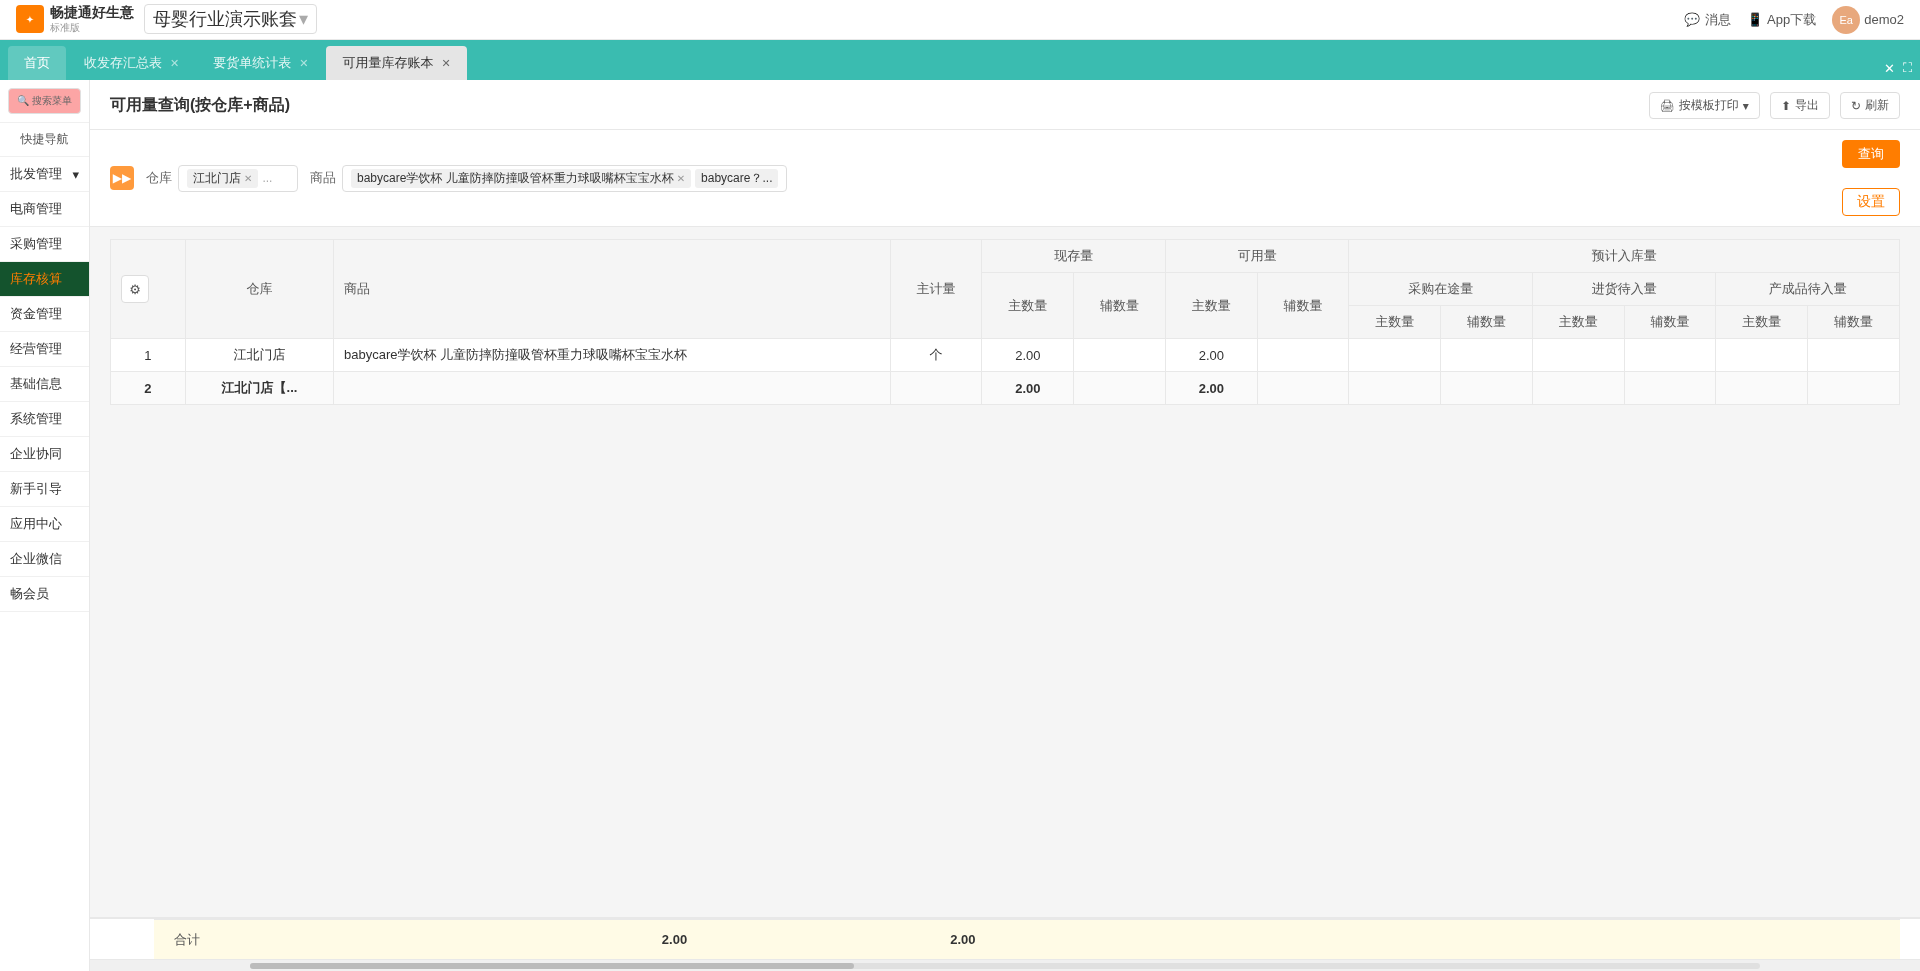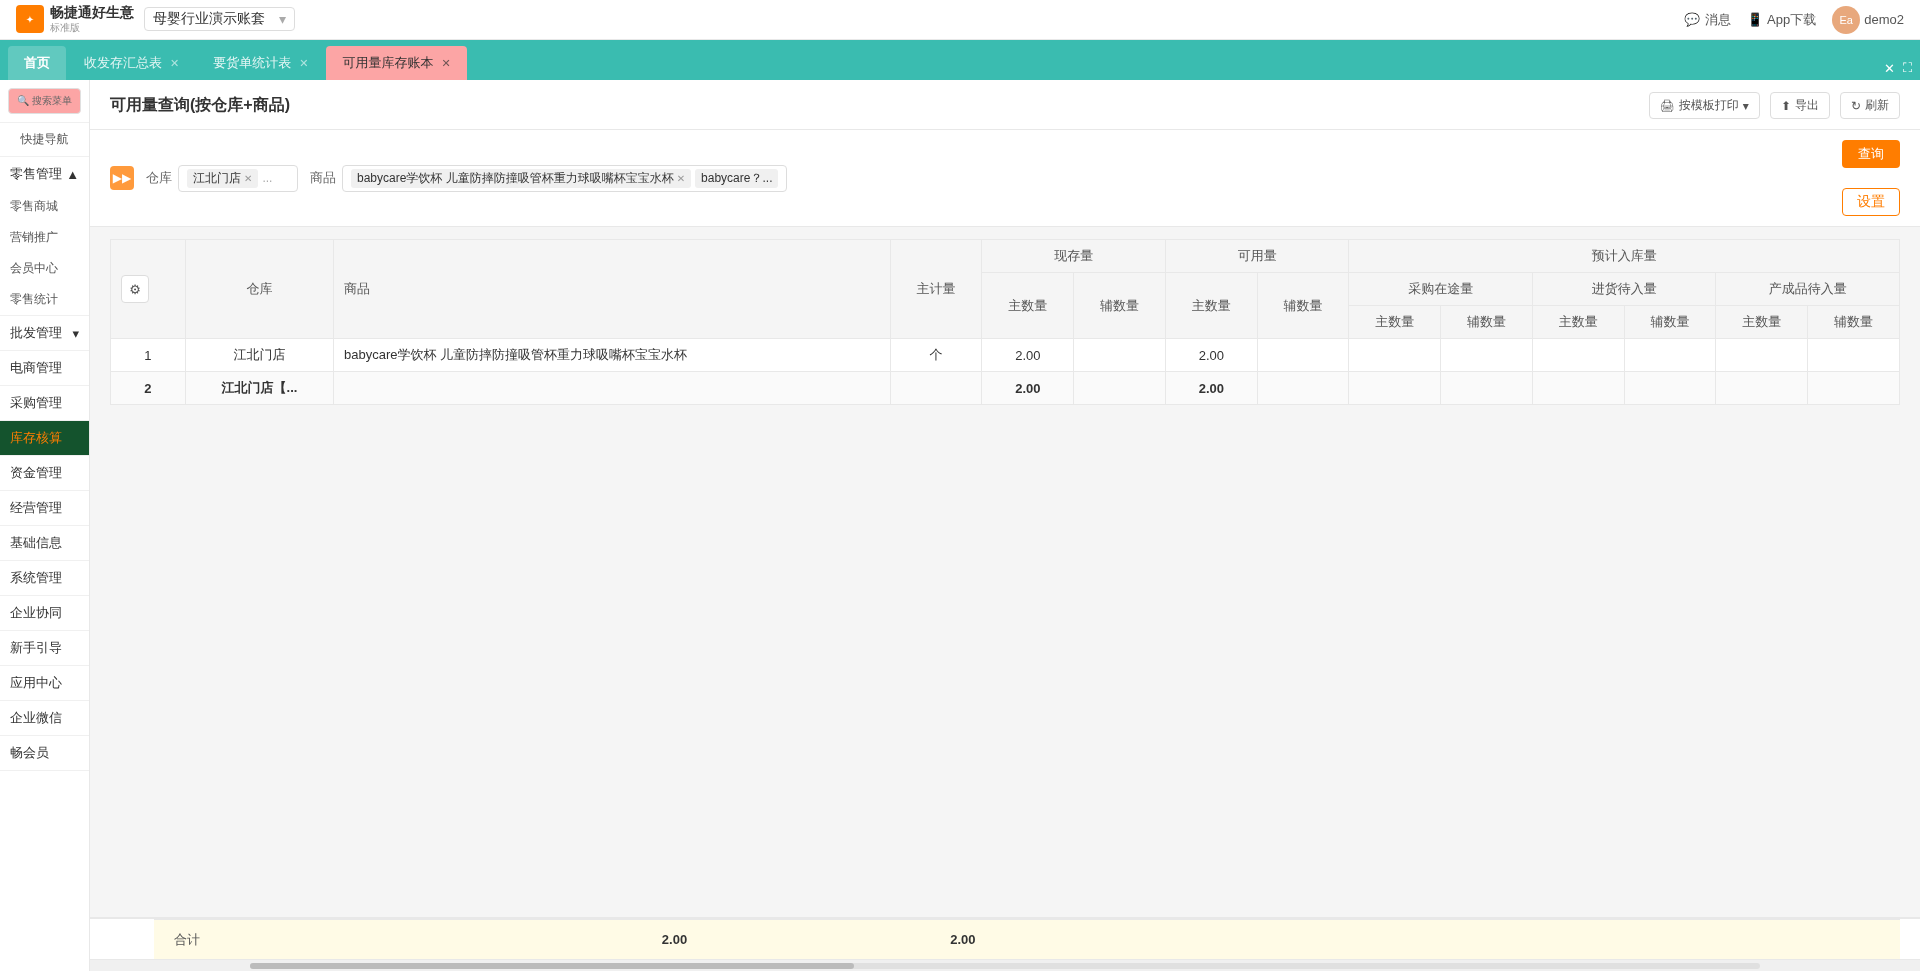--- a/index.html
+++ b/index.html
@@ -5,30 +5,30 @@
     * { box-sizing: border-box; margin: 0; padding: 0; }
     body { font-family: 'Microsoft YaHei', Arial, sans-serif; font-size: 13px; background: #f5f5f5; display: flex; flex-direction: column; height: 971px; overflow: hidden; }
 
     
     .top-bar { height: 40px; background: #fff; display: flex; align-items: center; justify-content: space-between; padding: 0 16px; border-bottom: 1px solid #e8e8e8; flex-shrink: 0; }
     .top-bar-left { display: flex; align-items: center; gap: 10px; }
     .logo-area { display: flex; align-items: center; gap: 6px; }
     .logo-icon { width: 28px; height: 28px; background: #ff7d00; border-radius: 4px; display: flex; align-items: center; justify-content: center; color: white; font-size: 10px; }
     .logo-text { font-size: 14px; color: #333; line-height: 1.2; font-weight: bold; }
     .logo-sub { font-size: 10px; color: #999; }
-    .tenant-selector { display: flex; align-items: center; gap: 14px; border: 1px solid #ddd; border-radius: 4px; padding: 2px 8px; cursor: pointer; font-size: 14px; color: #333; min-width: 150px; }
+    .tenant-selector { display: flex; align-items: center; gap: 2px; border: 1px solid #ddd; border-radius: 4px; padding: 2px 8px; cursor: pointer; font-size: 18px; color: #333; min-width: 150px; }
     .top-bar-right { display: flex; align-items: center; gap: 16px; font-size: 13px; color: #555; }
     .top-bar-right .action-item { display: flex; align-items: center; gap: 4px; cursor: pointer; }
     .user-avatar { width: 28px; height: 28px; border-radius: 50%; background: #e8a87c; display: flex; align-items: center; justify-content: center; color: white; font-size: 11px; overflow: hidden; }
 
     
     .nav-tabs { height: 40px; background: #3abcb0; display: flex; align-items: flex-end; padding: 0 8px; flex-shrink: 0; }
     .nav-tab { height: 34px; padding: 0 16px; display: flex; align-items: center; gap: 6px; cursor: pointer; font-size: 13px; color: rgba(255,255,255,0.85); border-radius: 4px 4px 0 0; margin-right: 2px; }
-    .nav-tab.active { background: #fca5a5; color: #333; }
-    .nav-tab.home { background: rgba(255,255,255,0.2); color: white; font-weight: bold; }
+    .nav-tab.active { background: #e5e5e5; color: #333; }
+    .nav-tab.home { background: rgba(255,255,255,0.2); color: white; }
     .tab-close { font-size: 11px; color: inherit; opacity: 0.7; cursor: pointer; margin-left: 2px; }
     .nav-tab-actions { margin-left: auto; display: flex; align-items: center; gap: 8px; color: white; padding-bottom: 4px; }
 
     
     .main-wrapper { display: flex; flex: 1; overflow: hidden; }
 
     
     .sidebar { width: 90px; background: #fff; border-right: 1px solid #e8e8e8; display: flex; flex-direction: column; overflow-y: auto; flex-shrink: 0; }
     .sidebar-search { padding: 8px; border-bottom: 1px solid #f0f0f0; }
     .sidebar-search-btn { width: 100%; padding: 5px; border: 1px solid #e0e0e0; border-radius: 4px; background: #fca5a5; color: #666; cursor: pointer; font-size: 10px; }
@@ -138,38 +138,20 @@
 <div class="main-wrapper">
 
   <div class="sidebar">
     <div class="sidebar-search">
       <button class="sidebar-search-btn">
         🔍 <span>搜索菜单</span>
       </button>
     </div>
     <div class="sidebar-nav-btn">
       <span>快捷导航</span>
-    </div>
-    <div class="sidebar-group">
-      <div class="sidebar-group-header">
-        <span>零售管理</span>
-        <span>▲</span>
-      </div>
-      <div class="sidebar-item">
-        <span>零售商城</span>
-      </div>
-      <div class="sidebar-item">
-        <span>营销推广</span>
-      </div>
-      <div class="sidebar-item">
-        <span>会员中心</span>
-      </div>
-      <div class="sidebar-item">
-        <span>零售统计</span>
-      </div>
     </div>
     <div class="sidebar-group">
       <div class="sidebar-group-header">
         <span>批发管理</span>
         <span>▾</span>
       </div>
     </div>
     <div class="sidebar-group">
       <div class="sidebar-group-header">
         <span>电商管理</span>

